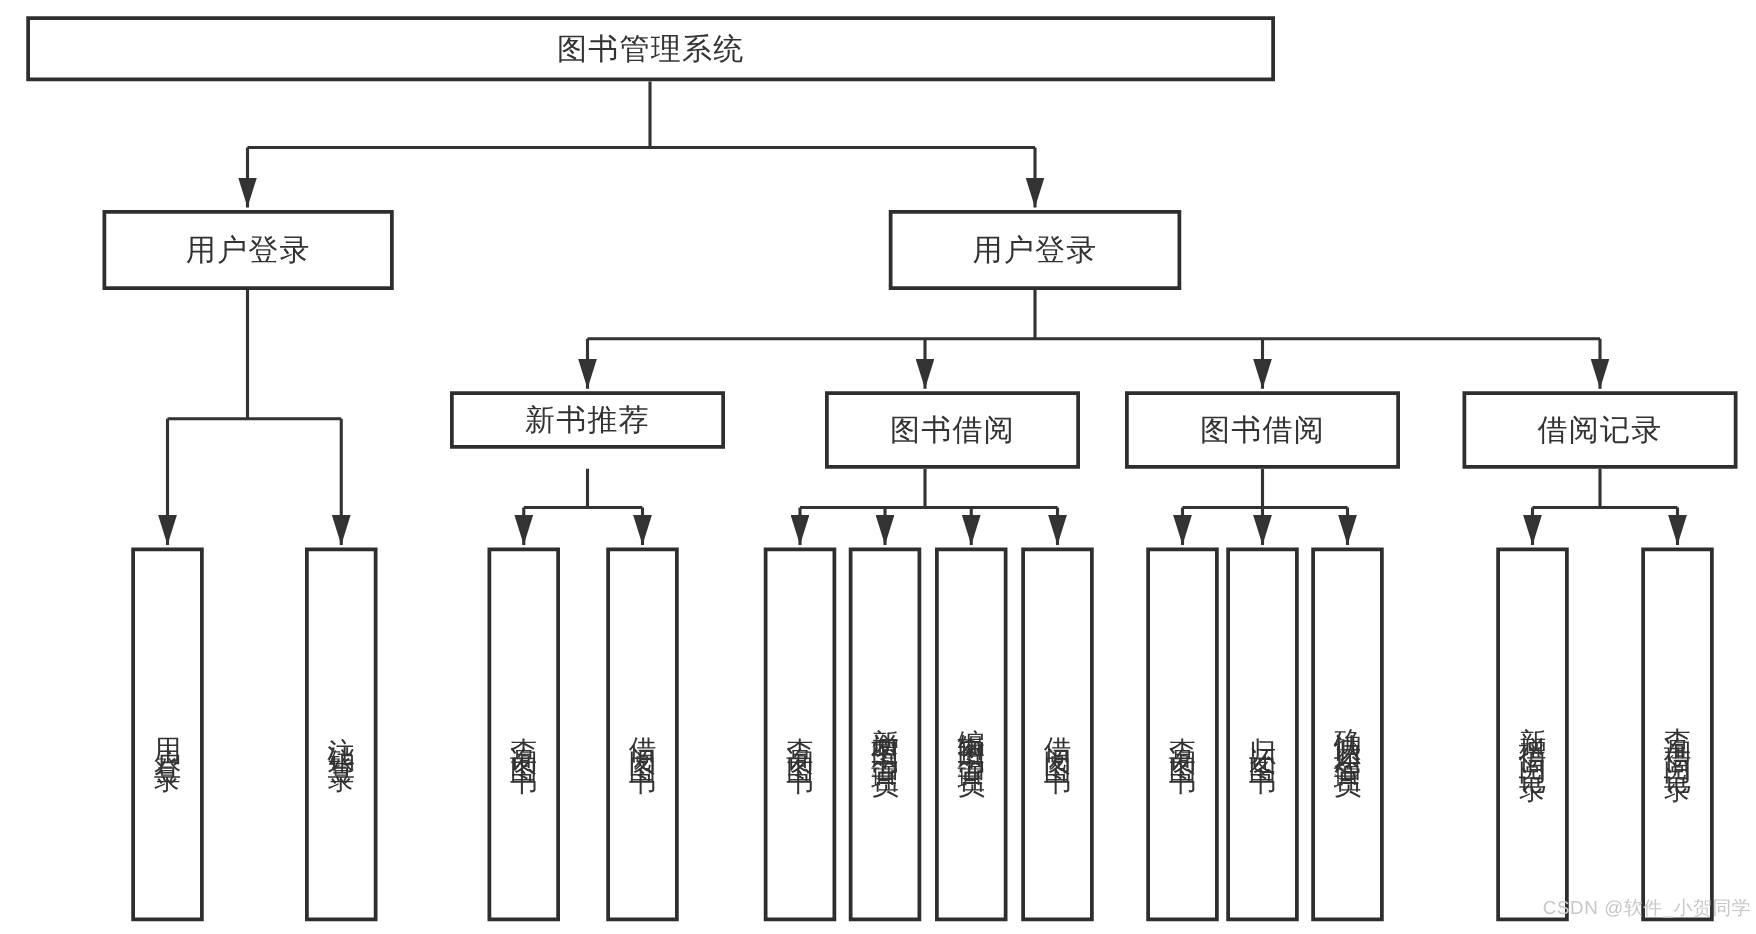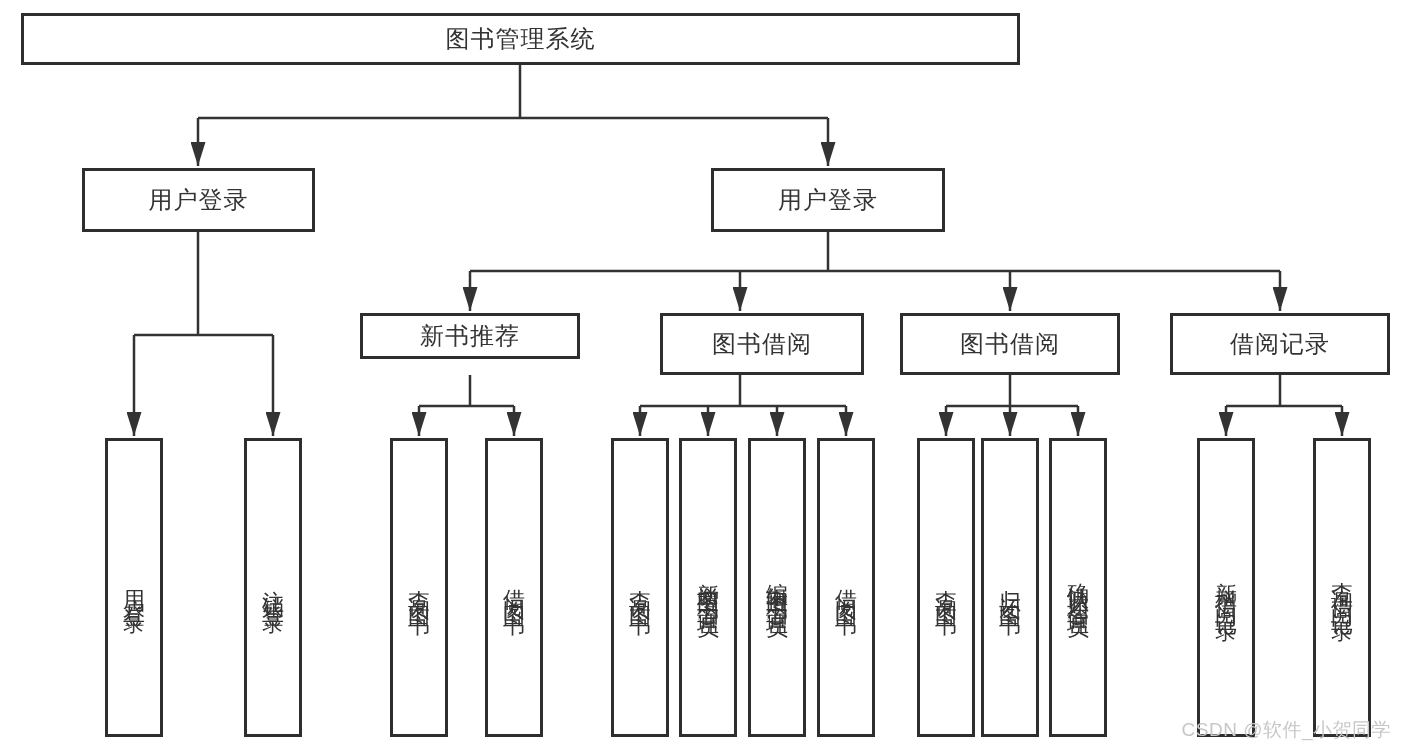--- a/index.html
+++ b/index.html
@@ -25,22 +25,22 @@
   .h  { font-size:24px; letter-spacing:1px; }
   .v  {
     writing-mode:vertical-rl;
     text-orientation:mixed;
     font-size:22px;
     letter-spacing:8px;
   }
   .v.long { letter-spacing:5px; }
   .watermark {
     position:absolute;
-    top:717px; right:14px;
-    font-size:19px;
+    top:717px; right:4px;
+    font-size:15px;
     color:#c7c7c7;
     letter-spacing:0.5px;
     z-index:5;
     white-space:nowrap;
   }
 </style>
 </head>
 <body>
 
 <div class="canvas">

